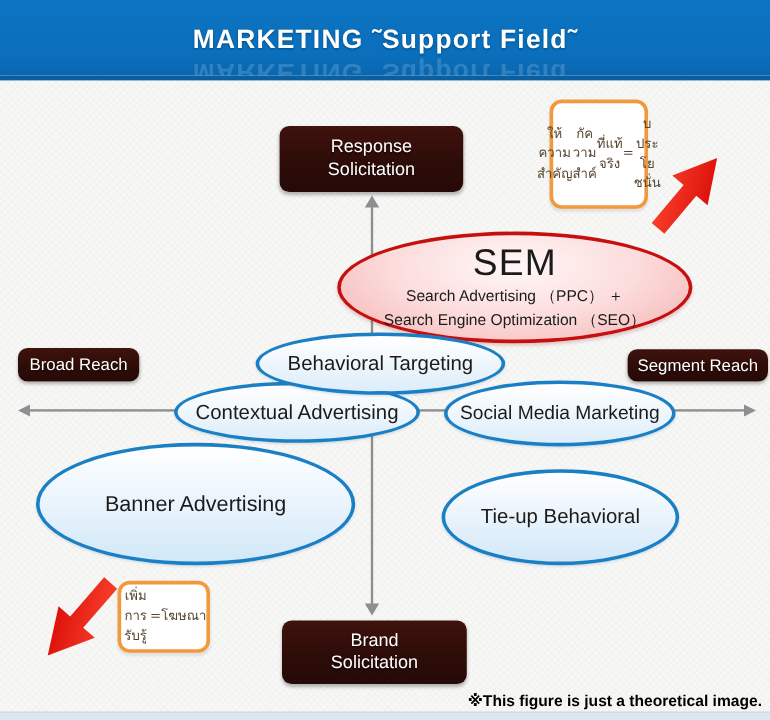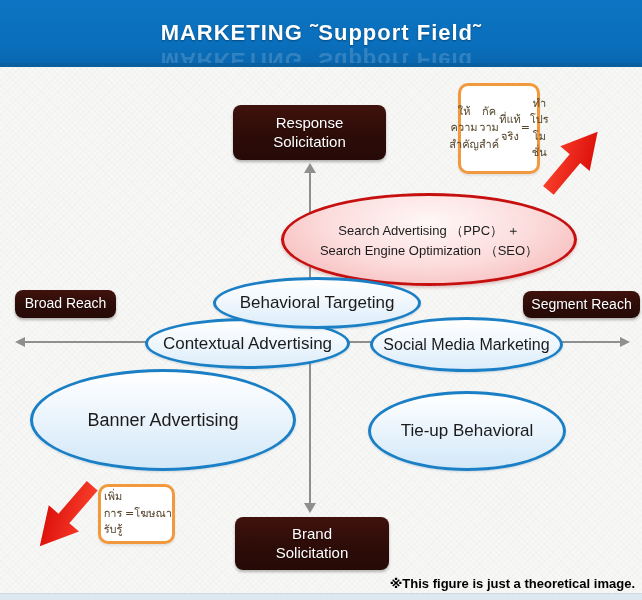--- a/index.html
+++ b/index.html
@@ -129,20 +129,21 @@
     <span>Solicitation</span>
   </div>
   <div class="dark-box db-left">
     <span>Broad Reach</span>
   </div>
   <div class="dark-box db-right">
     <span>Segment Reach</span>
   </div>
 
   <div class="ellipse e-sem">
+    <div class="sem-title">SEM</div>
     <div class="sem-sub">Search Advertising （PPC） ＋</div>
     <div class="sem-sub">Search Engine Optimization （SEO）</div>
   </div>
   <div class="ellipse e-blue e-banner">
     <span>Banner Advertising</span>
   </div>
   <div class="ellipse e-blue e-tieup">
     <span>Tie-up Behavioral</span>
   </div>
   <div class="ellipse e-blue e-social">
@@ -153,21 +154,21 @@
   </div>
   <div class="ellipse e-blue e-behavioral">
     <span>Behavioral Targeting</span>
   </div>
 
   <div class="callout co-top-right">
     <div>ให้ความสำคัญ</div>
     <div>กัความสำค์</div>
     <div>ที่แท้จริง</div>
     <div>=</div>
-    <div>ทำโปรโมชั่น</div>
+    <div>บประโยชนั่น</div>
   </div>
   <div class="callout co-bottom-left">
     <div>เพิ่มการรับรู้</div>
     <div>=</div>
     <div>โฆษณา</div>
   </div>
 
   <div class="red-arrow ra-ne">
     <svg width="80" height="46" viewBox="0 0 100 60">
       <defs>

